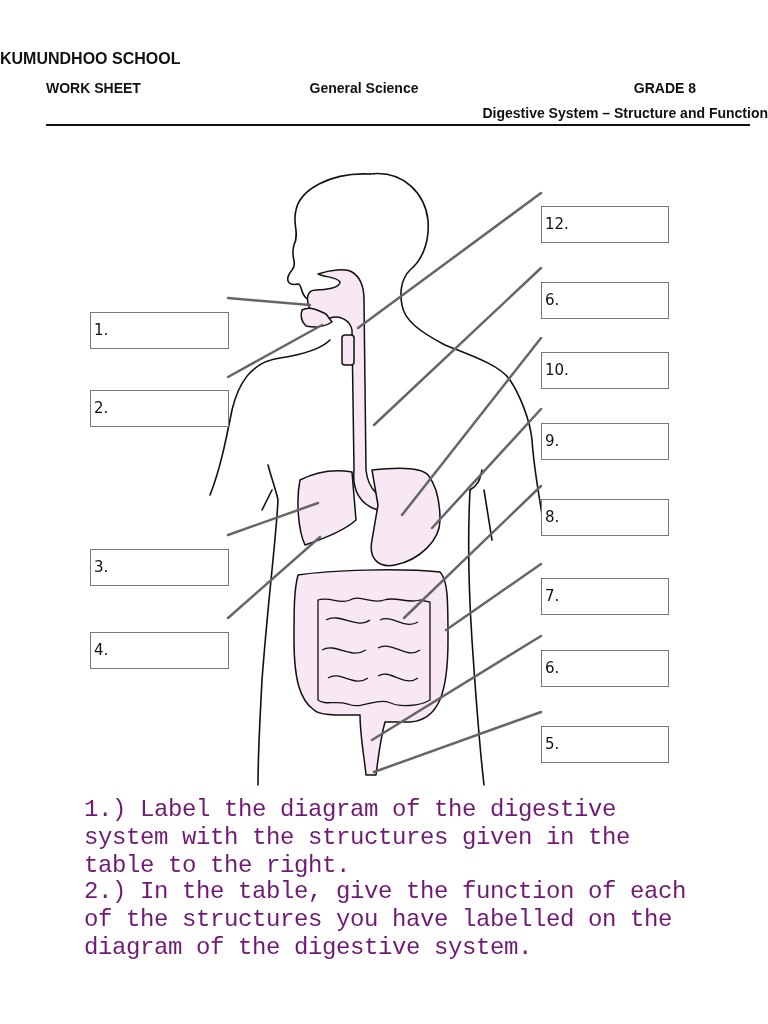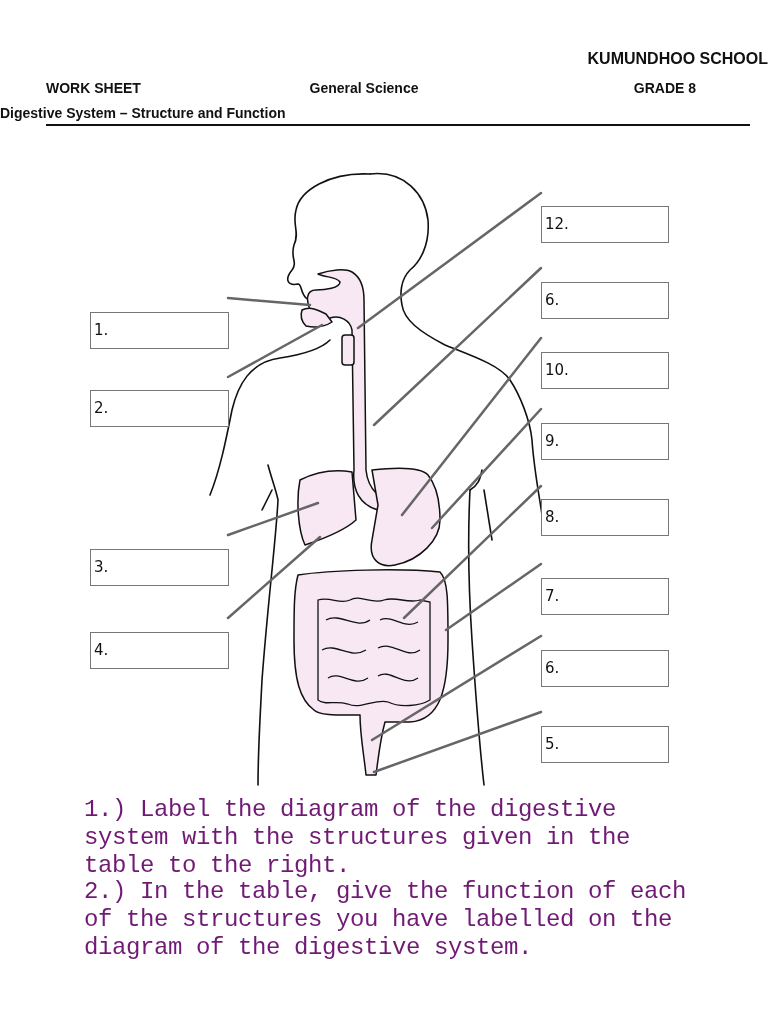--- a/index.html
+++ b/index.html
@@ -1,22 +1,22 @@
 <!DOCTYPE html>
 <html><head>
 <meta charset="utf-8">
 <style>
   html, body { margin:0; padding:0; background:#ffffff; }
   body { width:768px; height:1024px; position:relative; overflow:hidden; font-family:"Liberation Sans", sans-serif; color:#111; }
   .hdr { position:absolute; font-weight:bold; font-size:14px;text-align:right; }
-  #school { left:0; width:768px; top:50px; text-align:right; font-size:16px; }
+  #school { left:0; width:768px; top:50px; text-align:left; font-size:16px; }
   #ws { left:46px; top:80px; }
   #subj { left:0; width:728px; top:80px; text-align:center; }
   #grade { right:72px; top:80px; }
-  #topic { left:0; width:768px; top:105px; text-align:left; }
+  #topic { left:0; width:768px; top:105px; text-align:right; }
   #rule { position:absolute; left:46px; width:704px; top:124px; height:2px; background:#111; }
   svg#diagram { position:absolute; left:0; top:0; }
   .lbox { position:absolute; border:1.5px solid #777; background:#fff; box-sizing:border-box; height:37px;margin-top:32px; }
   .lbox span { position:absolute; left:3px; top:8px; font-size:15px; font-family:"DejaVu Sans", sans-serif; color:#111; }
   .instr { position:absolute; left:84px; width:620px; font-size:24px; line-height:28px; font-family:Liberation Mono, monospace; color:#701a75; letter-spacing:-0.4px; }
   #q1 { top:796px; }
   #q2 { top:878px; }
 </style>
 </head>
 <body>

